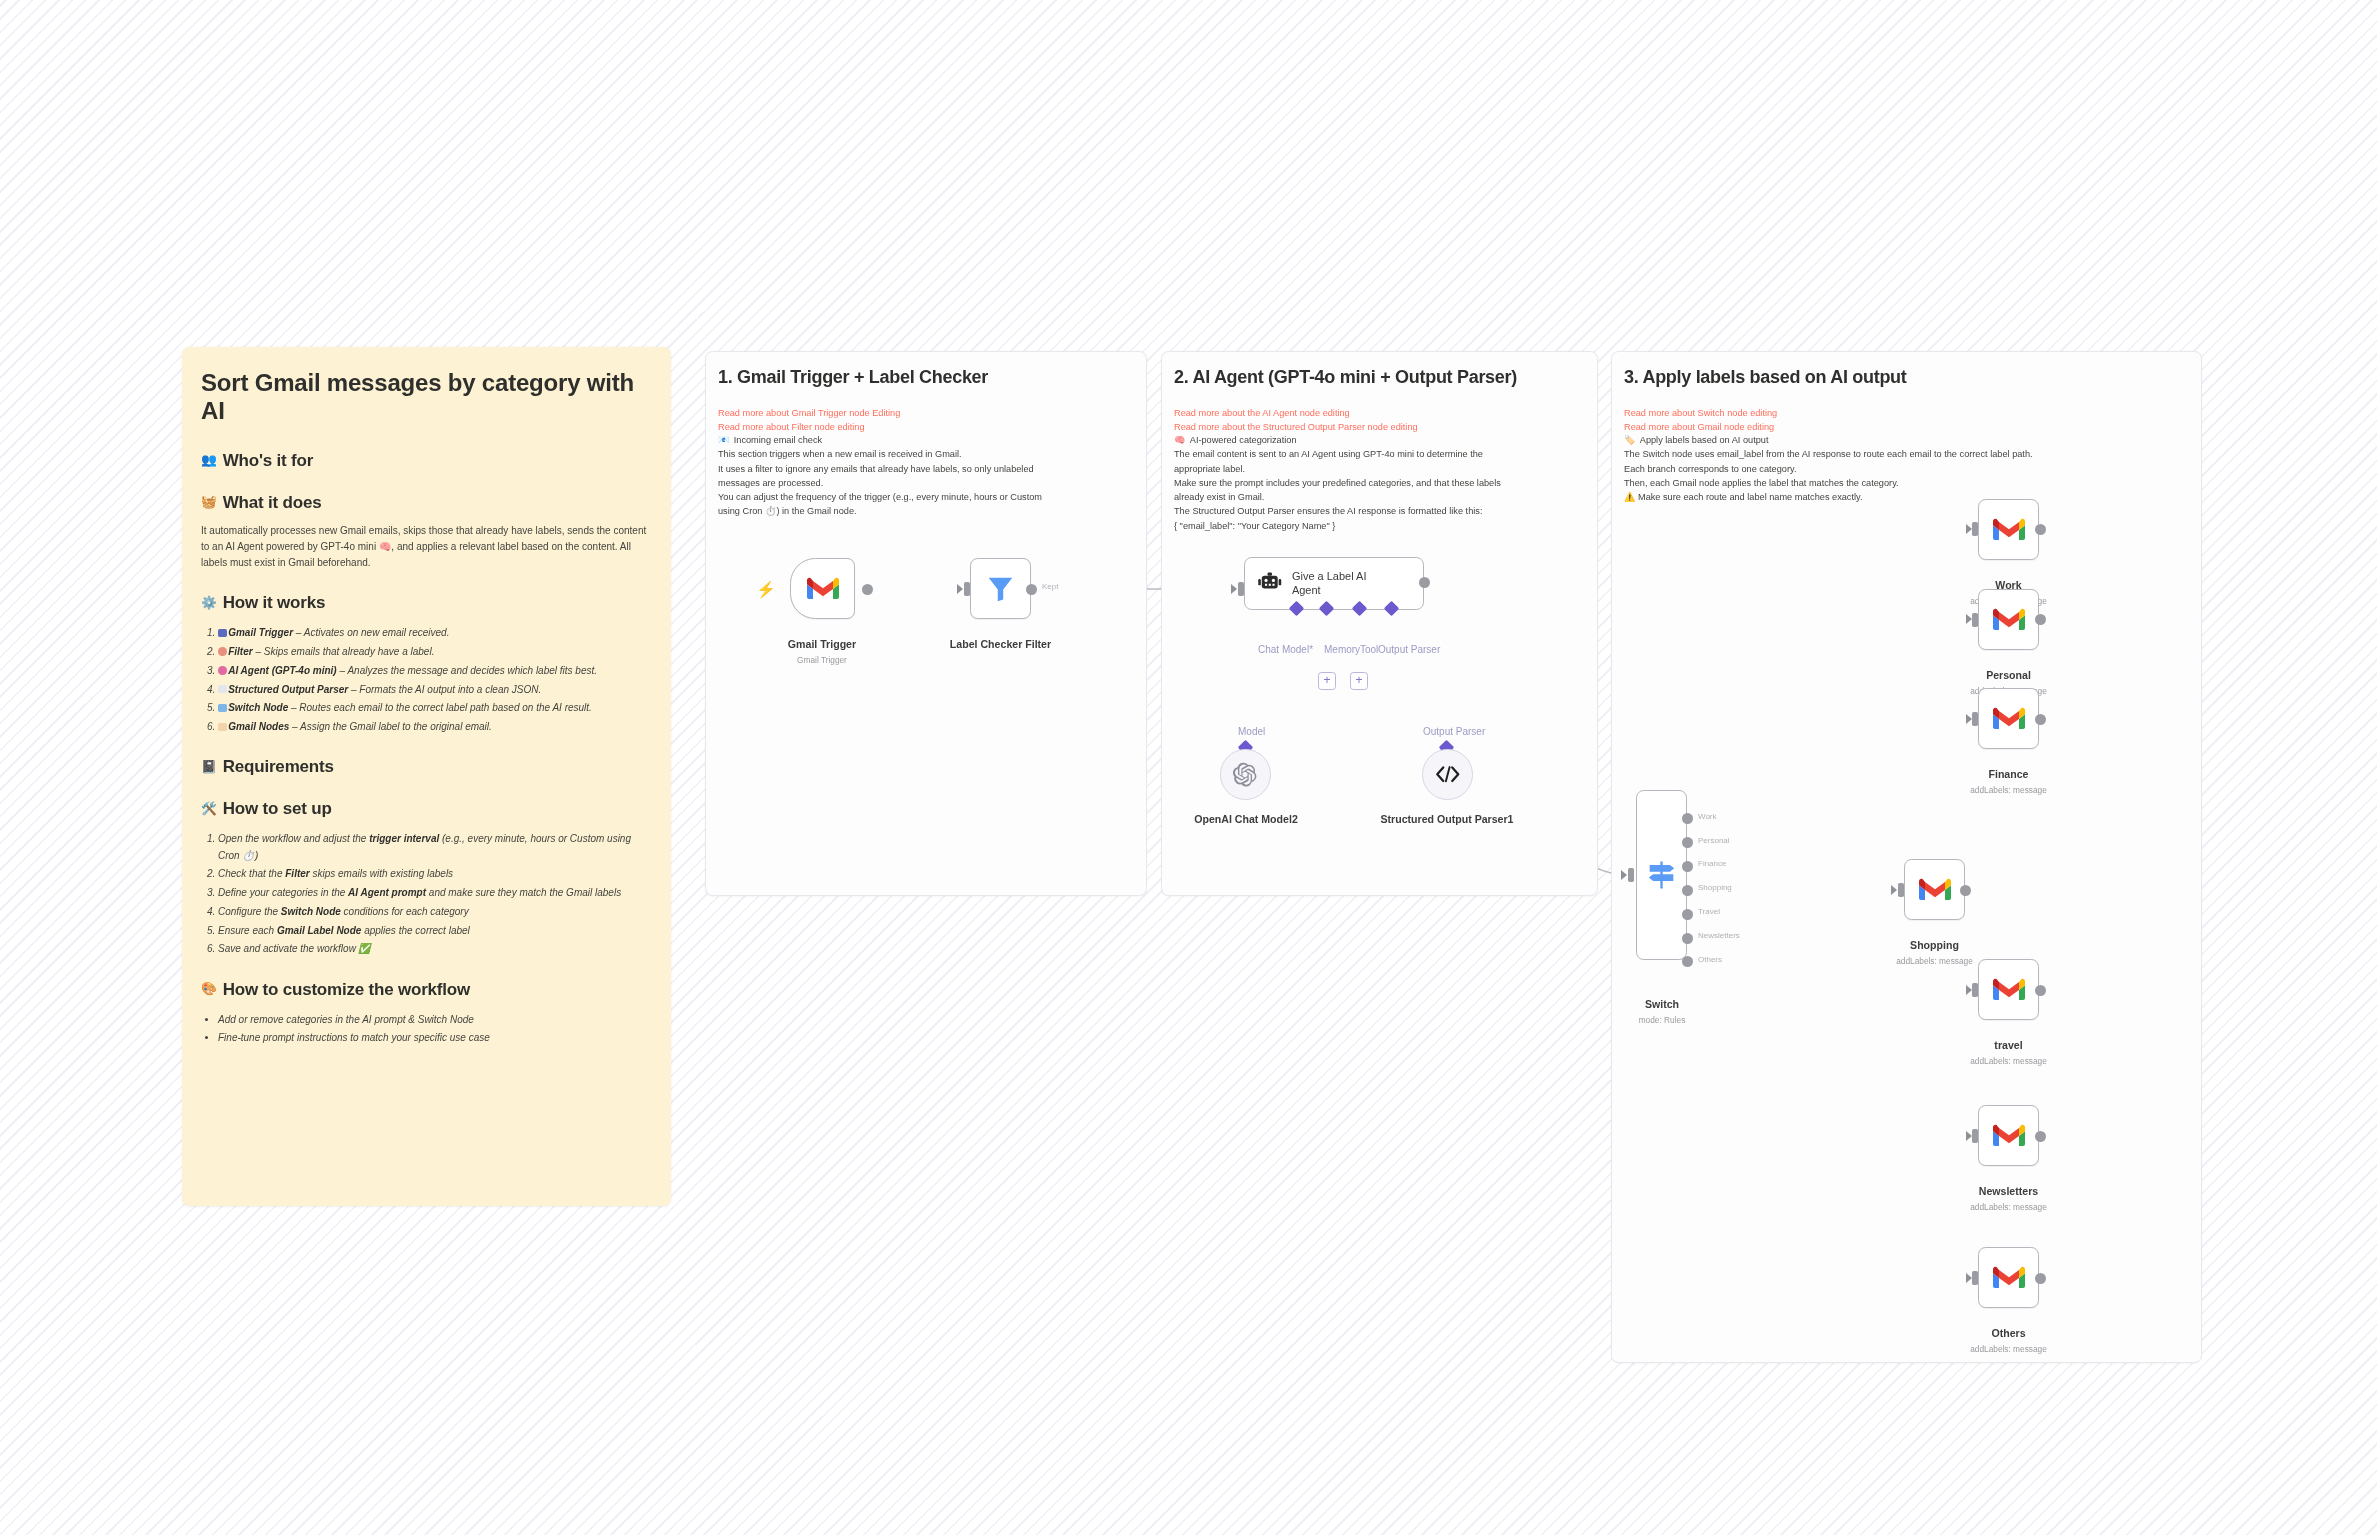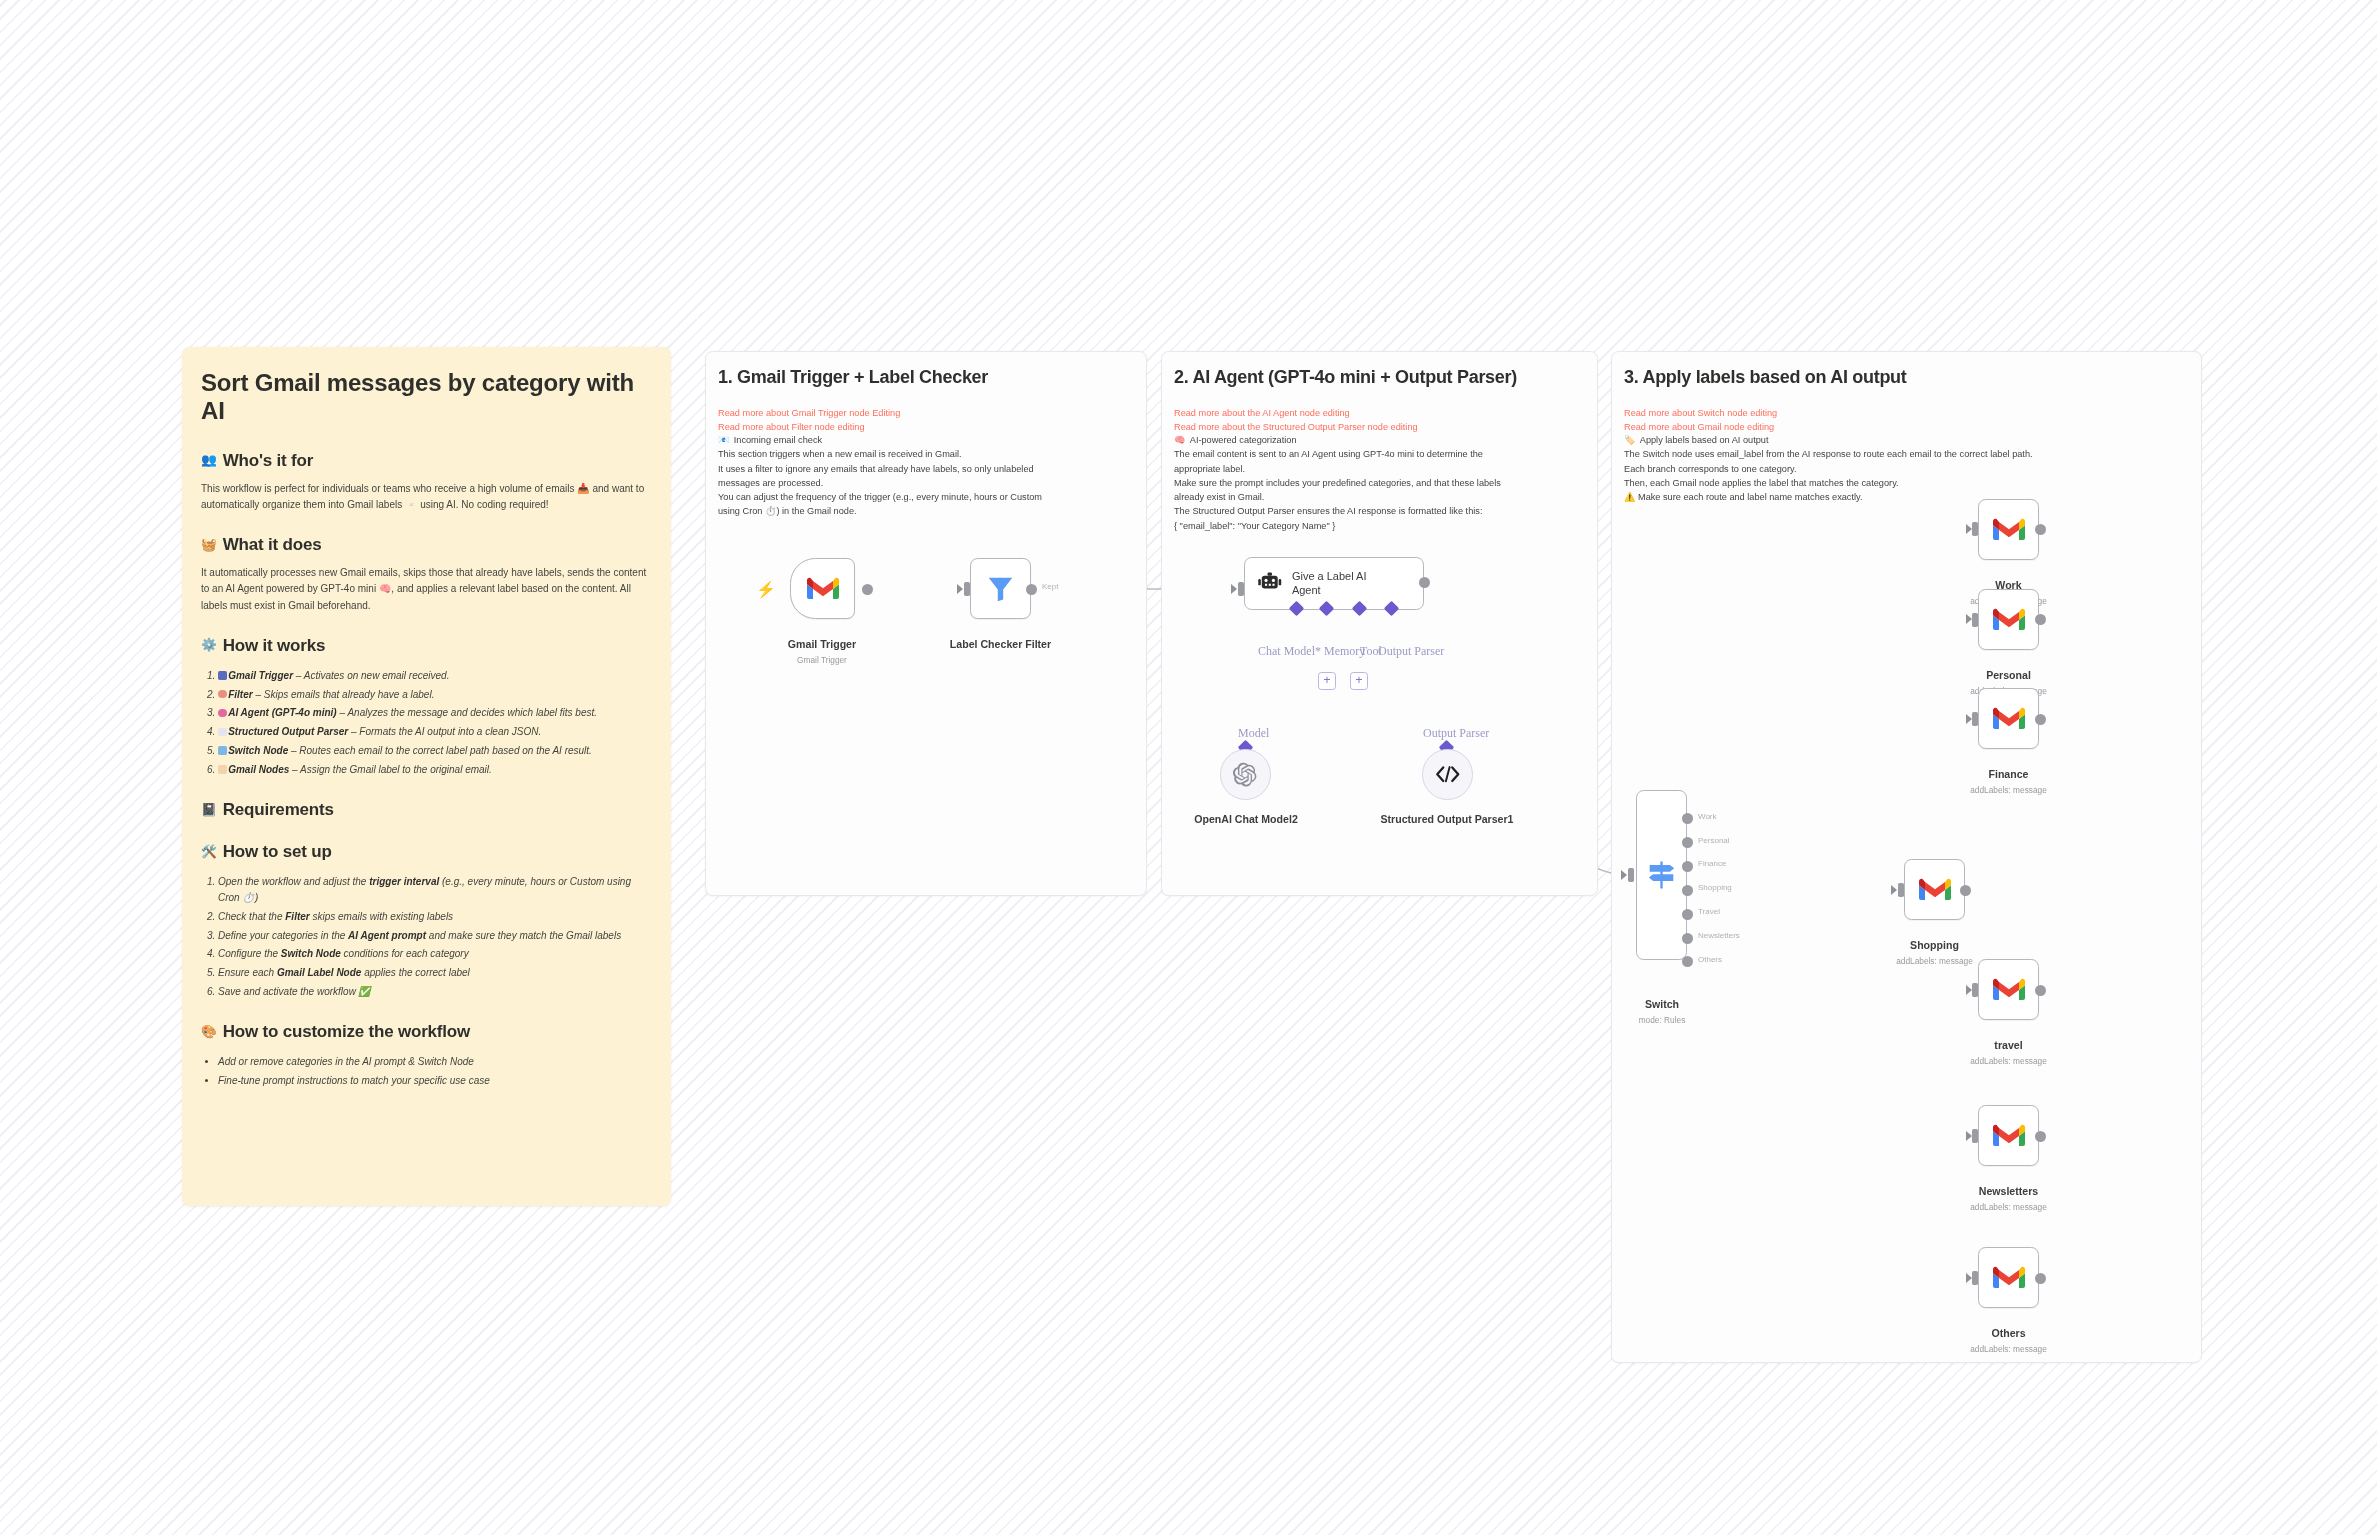--- a/index.html
+++ b/index.html
@@ -164,21 +164,21 @@
   }
 
   .sub-port {
     position: absolute;
     width: 11px; height: 11px;
     background: #6a5acd;
     transform: rotate(45deg);
     border-radius: 1.7px;
   }
   .sub-label {
-    position: absolute; font-size: 12px; color: #9b9bc4; white-space: nowrap; font-family: Liberation Serif, serif;
+    position: absolute; font-size: 10px; color: #9b9bc4; white-space: nowrap;
   }
   .plus-box {
     position: absolute;
     width: 18px; height: 18px;
     border: 1.2px solid #b9b6e0;
     border-radius: 3.4px;
     background: #fff;
     color: #7b76c4; font-size: 12px; line-height: 15.3px;
     text-align: center;
   }
@@ -239,21 +239,20 @@
   </g>
 </svg>
 
 <div id="sticky-note">
   <div class="note-title">Sort Gmail messages by category with AI</div>
 
   <h3>
     <span class="emoji">👥</span>
     <span>Who's it for</span>
   </h3>
-  <p>This workflow is perfect for individuals or teams who receive a high volume of emails 📥 and want to automatically organize them into Gmail labels ▫️ using AI. No coding required!</p>
 
   <h3>
     <span class="emoji">🧺</span>
     <span>What it does</span>
   </h3>
   <p>It automatically processes new Gmail emails, skips those that already have labels, sends the content to an AI Agent powered by GPT-4o mini 🧠, and applies a relevant label based on the content. All labels must exist in Gmail beforehand.</p>
 
   <h3>
     <span class="emoji">⚙️</span>
     <span>How it works</span>

